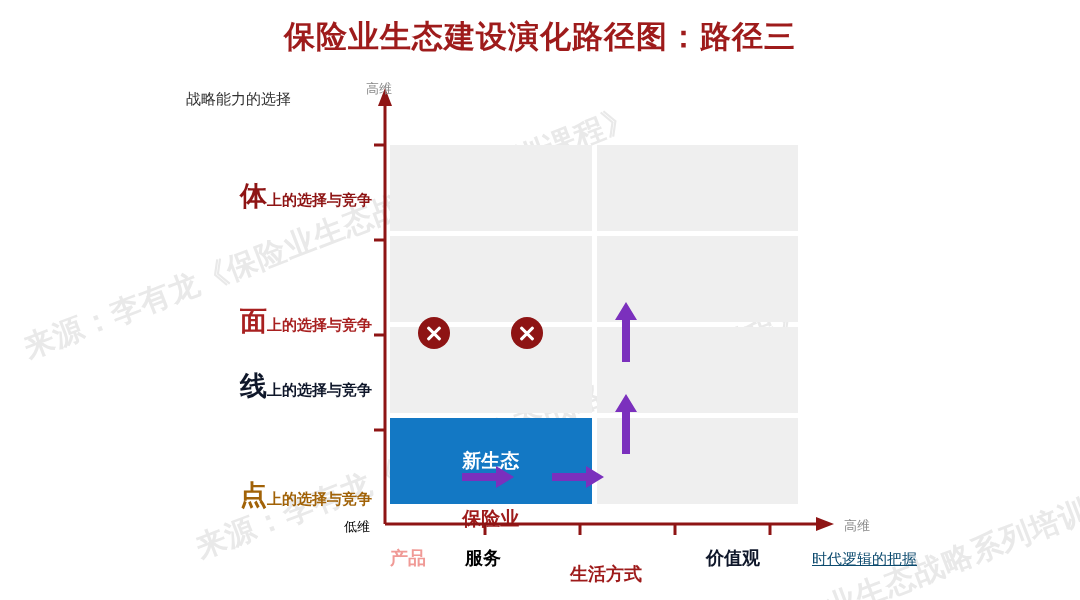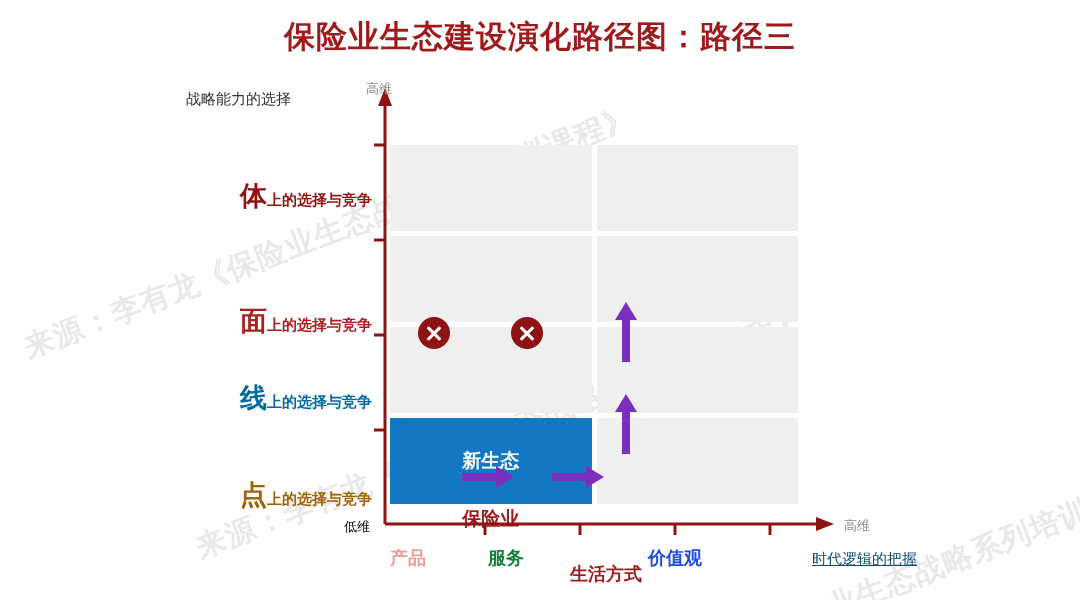--- a/index.html
+++ b/index.html
@@ -208,31 +208,31 @@
   <line x1="675" y1="524" x2="675" y2="535" stroke="#8e1414" stroke-width="3"></line>
   <line x1="770" y1="524" x2="770" y2="535" stroke="#8e1414" stroke-width="3"></line>
 </svg>
 
 <div class="row-label" style="top: 178px; color: rgb(142, 20, 20);">
   <span class="big">体</span><span class="small">上的选择与竞争</span>
 </div>
 <div class="row-label" style="top: 273px; color: rgb(168, 32, 32); margin-top: 30px;">
   <span class="big">面</span><span class="small">上的选择与竞争</span>
 </div>
-<div class="row-label" style="top: 380px; color: #0369a1;">
+<div class="row-label" style="top: 368px; color: #0f172a;">
   <span class="big">线</span><span class="small">上的选择与竞争</span>
 </div>
 <div class="row-label" style="top: 477px; color: #a16207;">
   <span class="big">点</span><span class="small">上的选择与竞争</span>
 </div>
 
 <div class="col-label" style="left: 390px; width: 95px; color: rgb(240, 154, 150);">产品</div>
-<div class="col-label" style="left: 488px; width: 95px; color: #15803d;">服务</div>
+<div class="col-label" style="left: 465px; width: 95px; color: #000000;">服务</div>
 <div class="col-label" style="left: 570px; width: 110px; color: rgb(158, 27, 27); margin-top: 16px;">生活方式</div>
-<div class="col-label" style="left: 648px; width: 95px; color: #1d4ed8;">价值观</div>
+<div class="col-label" style="left: 706px; width: 95px; color: #0f172a;">价值观</div>
 
 <div class="xmark" style="left: 418px; top: 317px; background: rgb(142, 20, 20);"></div>
 <div class="xmark" style="left: 511px; top: 317px; background: rgb(142, 20, 20);"></div>
 
 <svg class="arrow" style="left:462px; top:463px" width="56" height="28">
   <path d="M0 10 L34 10 L34 3 L52 14 L34 25 L34 18 L0 18 Z" fill="#7b30bd"></path>
 </svg>
 <svg class="arrow" style="left:552px; top:463px" width="56" height="28">
   <path d="M0 10 L34 10 L34 3 L52 14 L34 25 L34 18 L0 18 Z" fill="#7b30bd"></path>
 </svg>

